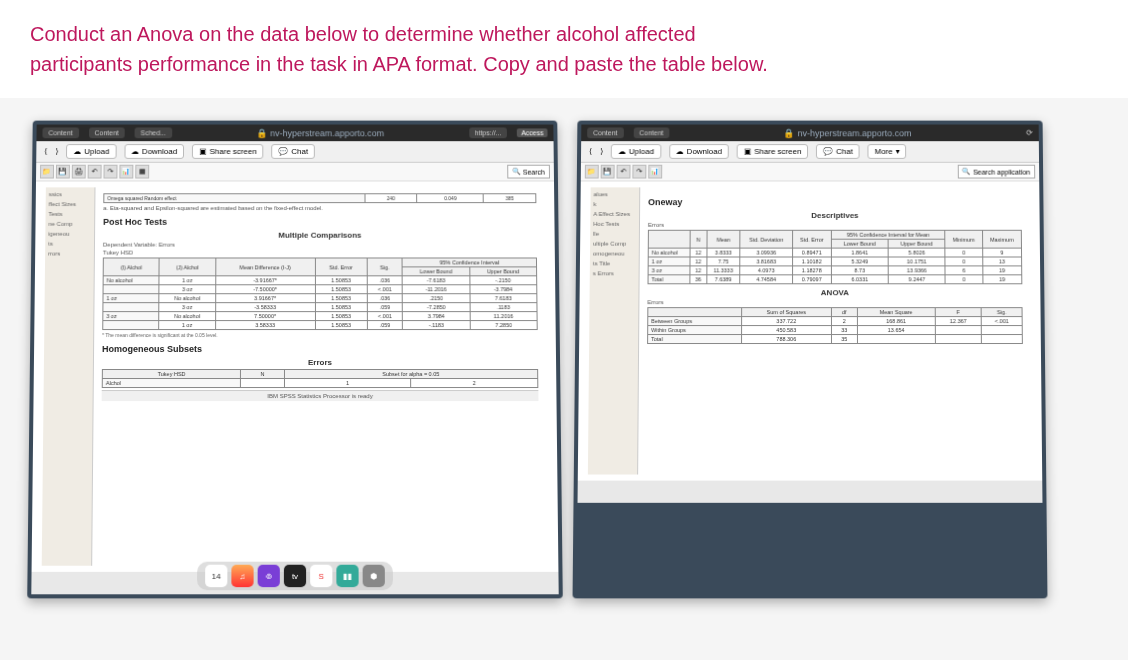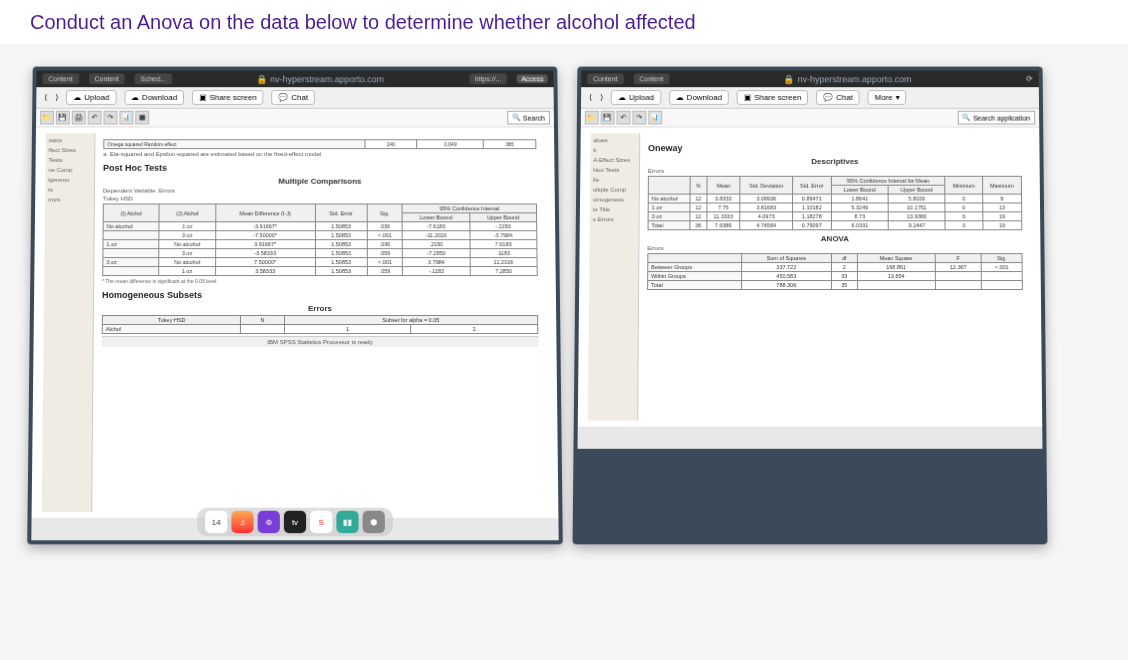--- a/index.html
+++ b/index.html
@@ -6,24 +6,24 @@
     body {
       font-family: Arial, sans-serif;
       background: #f5f5f5;
       width: 1128px;
       height: 660px;
       overflow: hidden;
       position: relative;
     }
     .question-area {
       background: white;
-      padding: 7px 30px;
+      padding: 19px 30px;
       font-size: 20px;
       line-height: 1.5;
-      color: #4c1d95;
+      color: #be185d;
     }
     .screenshots-container {
       display: flex;
       padding: 20px 30px;
       gap: 15px;
       background: #f5f5f5;
     }
     .screenshot {
       background: #3a4a5a;
       border-radius: 4px;
@@ -184,20 +184,21 @@
       font-size: 7px;
       border-radius: 2px;
     }
     .small-row { font-size: 5px; }
   </style>
 </head>
 <body>
 
 <div class="question-area">
   <div>Conduct an Anova on the data below to determine whether alcohol affected</div>
+  <div>participants performance in the task in APA format. Copy and paste the table below.</div>
 </div>
 
 <div class="screenshots-container">
 
   <div class="screenshot screenshot-left">
     <div class="screenshot-inner">
       <div class="browser-bar">
         <span class="tab">Content</span>
         <span class="tab">Content</span>
         <span class="tab">Sched...</span>

